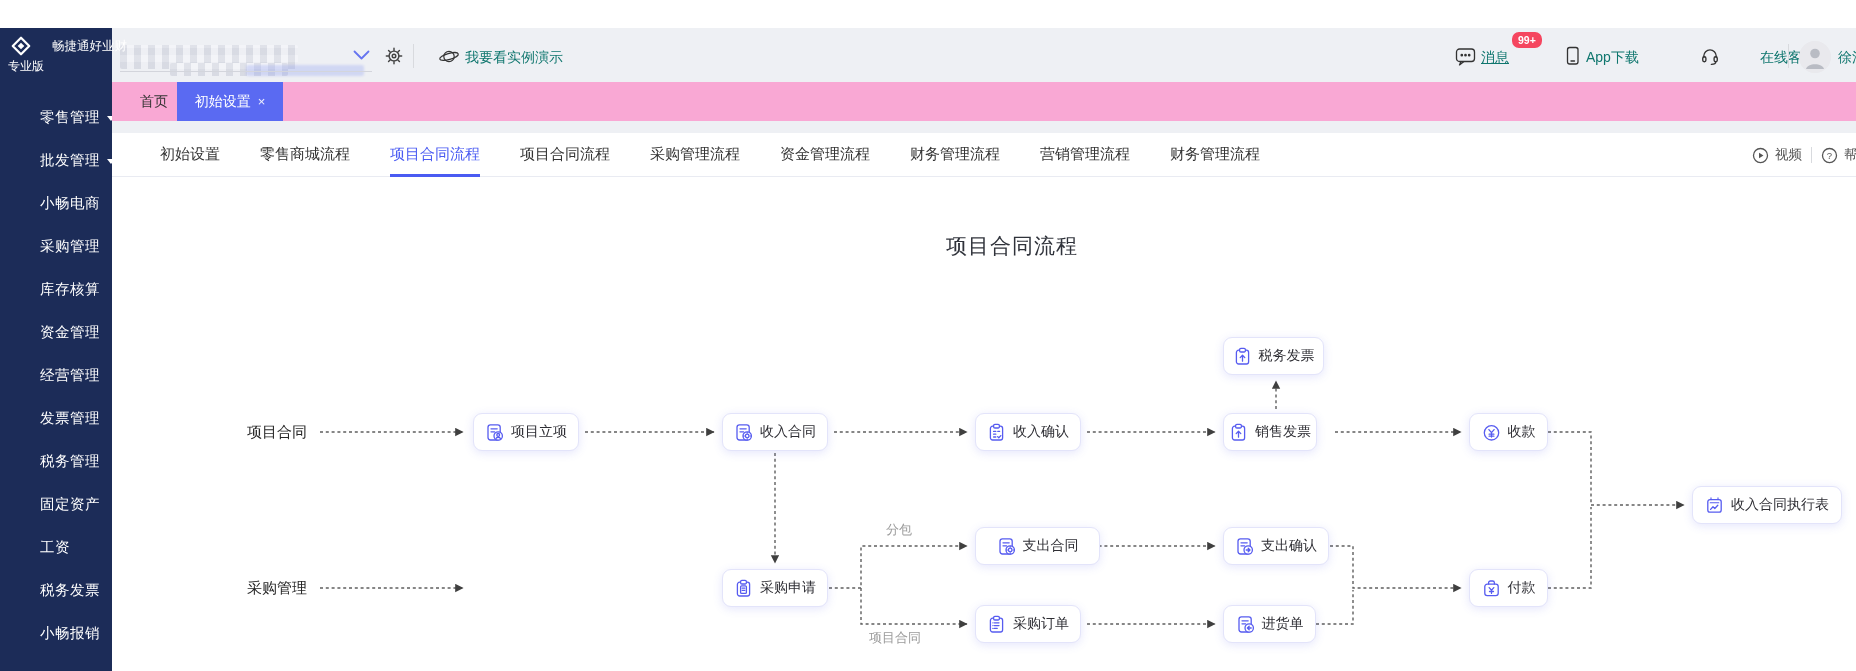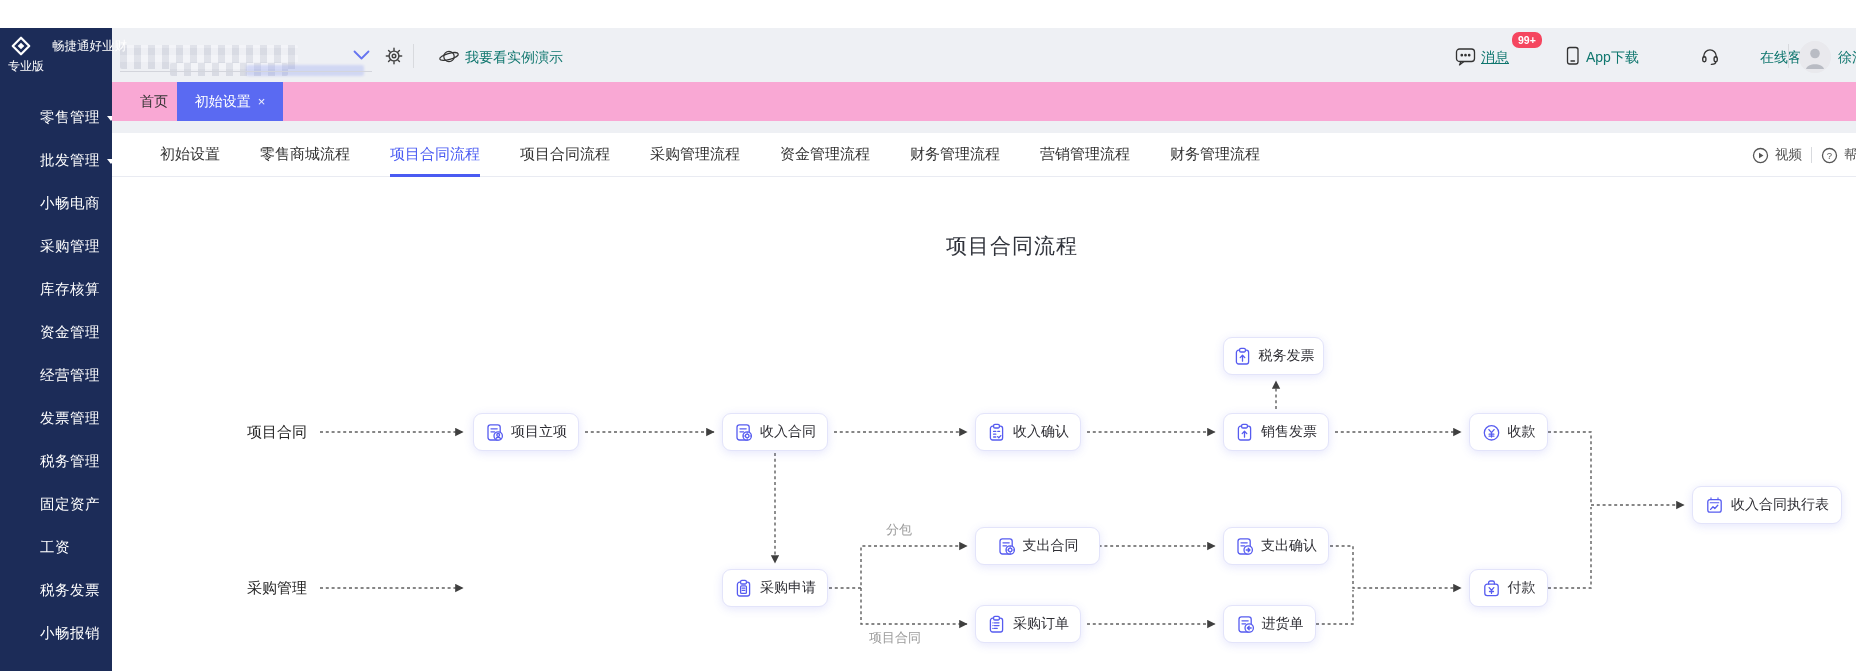--- a/index.html
+++ b/index.html
@@ -260,21 +260,21 @@
           <span style="display: inline-flex;">
             <svg width="19" height="19" viewBox="0 0 19 19" fill="none" stroke="#575cf0" stroke-width="1.3" stroke-linecap="round" stroke-linejoin="round">
               <rect x="3.4" y="3.2" width="12.2" height="13.8" rx="2.2"></rect>
               <rect x="6.6" y="1.4" width="5.8" height="3.6" rx="1.3" fill="#fff"></rect>
               <path d="M6.6 8.4h2.2M6.6 11.2h2.2M6.6 14h2.2"></path>
               <path d="M10.8 8.4h1.8M10.6 13.6l1.2 1.2 2-2.2"></path>
             </svg>
           </span>
           <span>收入确认</span>
         </div>
-        <div class="flow-node" style="left: 1223px; top: 432px; width: 106px;">
+        <div class="flow-node" style="left: 1223px; top: 432px; width: 94px;">
           <span style="display: inline-flex;">
             <svg width="19" height="19" viewBox="0 0 19 19" fill="none" stroke="#575cf0" stroke-width="1.3" stroke-linecap="round" stroke-linejoin="round">
               <rect x="3.4" y="3.2" width="12.2" height="13.8" rx="2.2"></rect>
               <rect x="6.6" y="1.4" width="5.8" height="3.6" rx="1.3" fill="#fff"></rect>
               <path d="M9.5 14.2V8.4M7.2 10.6l2.3-2.3 2.3 2.3"></path>
             </svg>
           </span>
           <span>销售发票</span>
         </div>
         <div class="flow-node" style="left: 1223px; top: 356px; width: 101px;">

